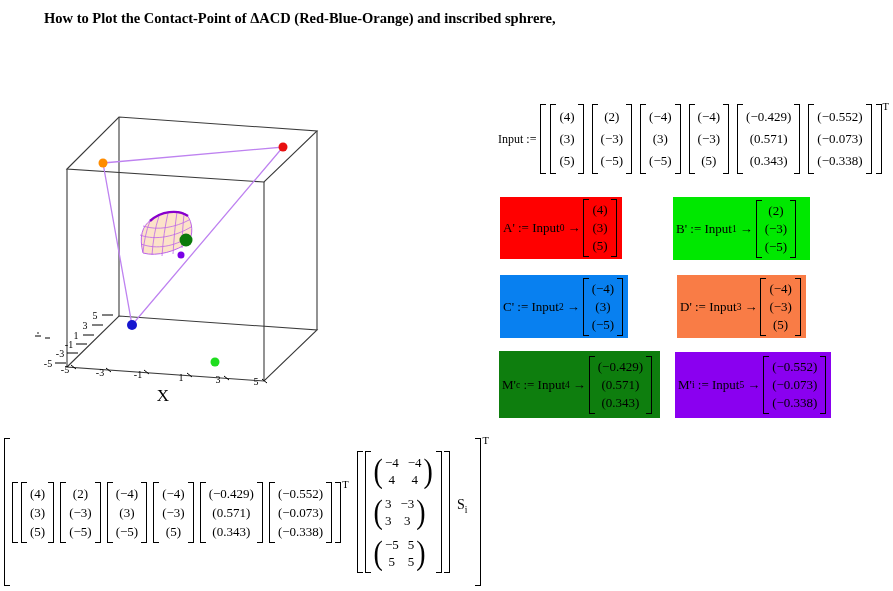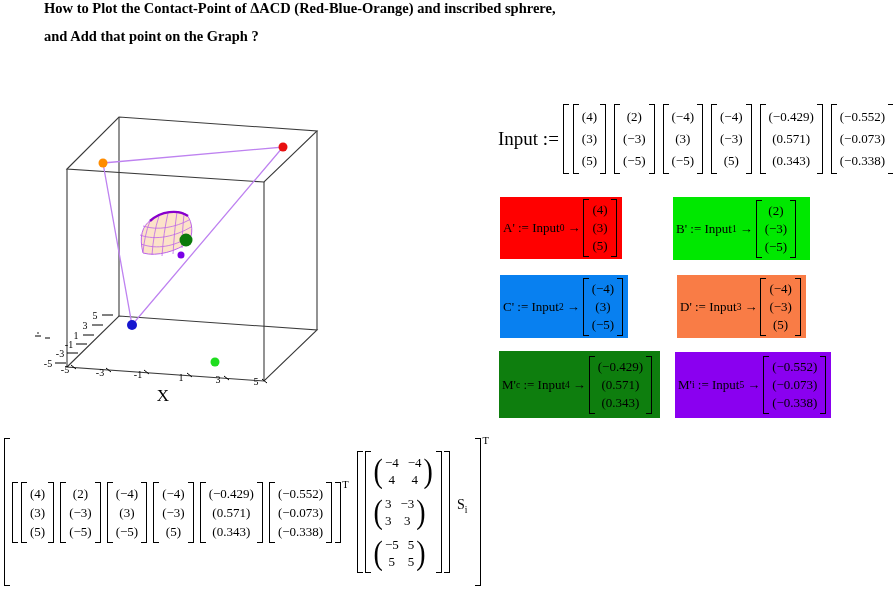--- a/index.html
+++ b/index.html
@@ -2,36 +2,36 @@
 <html><head>
 <meta charset="utf-8">
 <style>
   html,body{margin:0;padding:0;}
   body{
     width:893px;height:591px;background:#ffffff;position:relative;overflow:hidden;
     font-family:"Liberation Serif", serif;color:#000;
   }
   .abs{position:absolute;}
   
-  #title{left:44px;top:0;font-weight:bold;font-size:14.5px;}
+  #title{left:44px;top:10px;font-weight:bold;font-size:14.5px;}
   #title .tline{margin-bottom:11px;white-space:pre;}
   
   .mrow{display:flex;align-items:center;}
   .vgroup{display:inline-flex;align-items:center;}
   .sbr{width:5px;align-self:stretch;}
   .sbr.l{border:1.4px solid #000;border-right:none;}
   .sbr.r{border:1.4px solid #000;border-left:none;}
   .vec{display:inline-flex;align-items:stretch;}
   .vec .col{display:flex;flex-direction:column;justify-content:center;padding:2px 3px;}
   .cell{font-size:13px;text-align:center;white-space:pre;}
   .lh22 .cell{line-height:22px;}
   .lh19 .cell{line-height:19px;}
   .lh18 .cell{line-height:18px;}
   .supT{font-size:10.5px;align-self:flex-start;margin-top:-3px;margin-left:1px;}
-  .mlabel{font-size:19px;white-space:pre;}
+  .mlabel{font-size:12px;white-space:pre;}
   sub{font-size:9.5px;}
   
   #input-region{left:498px;top:104px;}
   #input-region .vec{margin:0 4px;}
   
   .defbox{display:flex;align-items:center;padding:0 3px;box-sizing:border-box;}
   .defbox .mlabel{font-size:13px;}
   .defbox .arrow{font-size:13px;margin:0 3px;}
   .defbox .vec{background:transparent;}
   
@@ -42,21 +42,20 @@
   .paren{font-size:28px;line-height:1;display:inline-block;transform:scaleY(1.2);font-weight:400;}
   .pgrid{display:grid;grid-template-columns:auto auto;column-gap:9px;font-size:13px;line-height:17px;text-align:center;padding:0 2px;}
   .dbl{margin-left:2px;}
   .si{font-size:14px;margin:0 8px 13px 7px;}
 </style>
 </head>
 <body>
 
 <div class="abs" id="title">
   <div class="tline">How to Plot the Contact-Point of ΔACD (Red-Blue-Orange) and inscribed sphrere,</div>
-  <div class="tline">and Add that point on the Graph ?</div>
 </div>
 
 <svg class="abs" id="plot" style="left:25px;top:90px;" width="340" height="320" viewBox="0 0 340 320">
 
   <g stroke="#3a3a3a" stroke-width="1.1" fill="none">
     <path d="M42,79 L94,27 L292,41 L239,92 Z"></path>
     <path d="M42,277 L94,226 L292,240 L239,291 Z"></path>
     <line x1="42" y1="79" x2="42" y2="277"></line>
     <line x1="94" y1="27" x2="94" y2="226"></line>
     <line x1="292" y1="41" x2="292" y2="240"></line>

